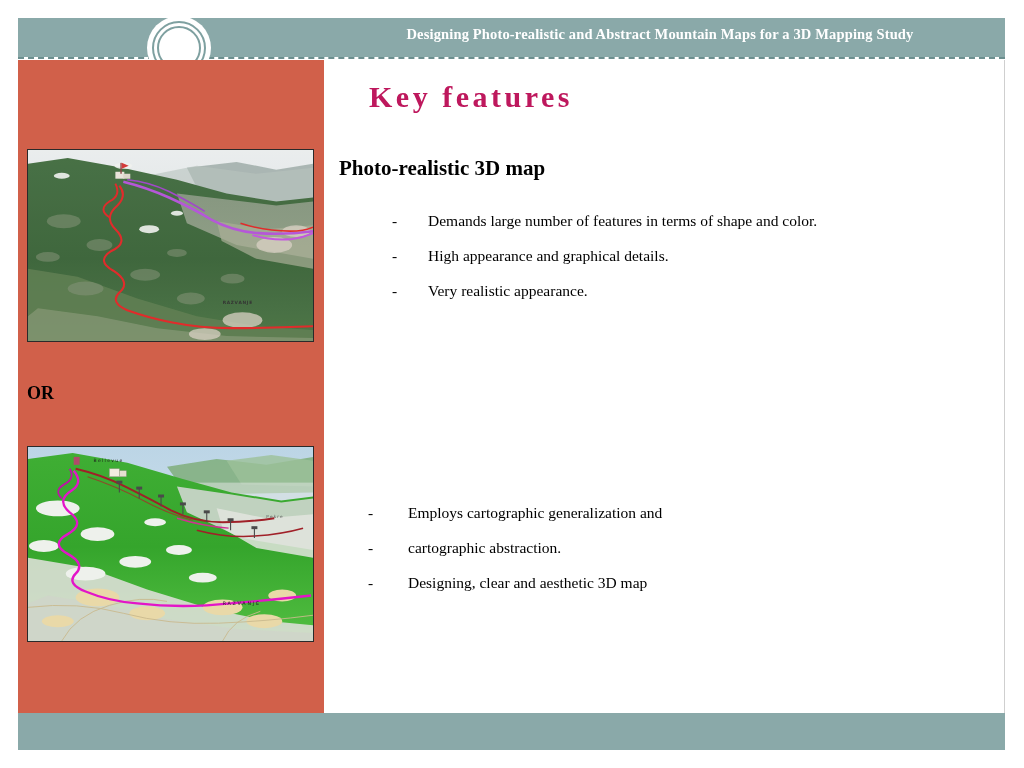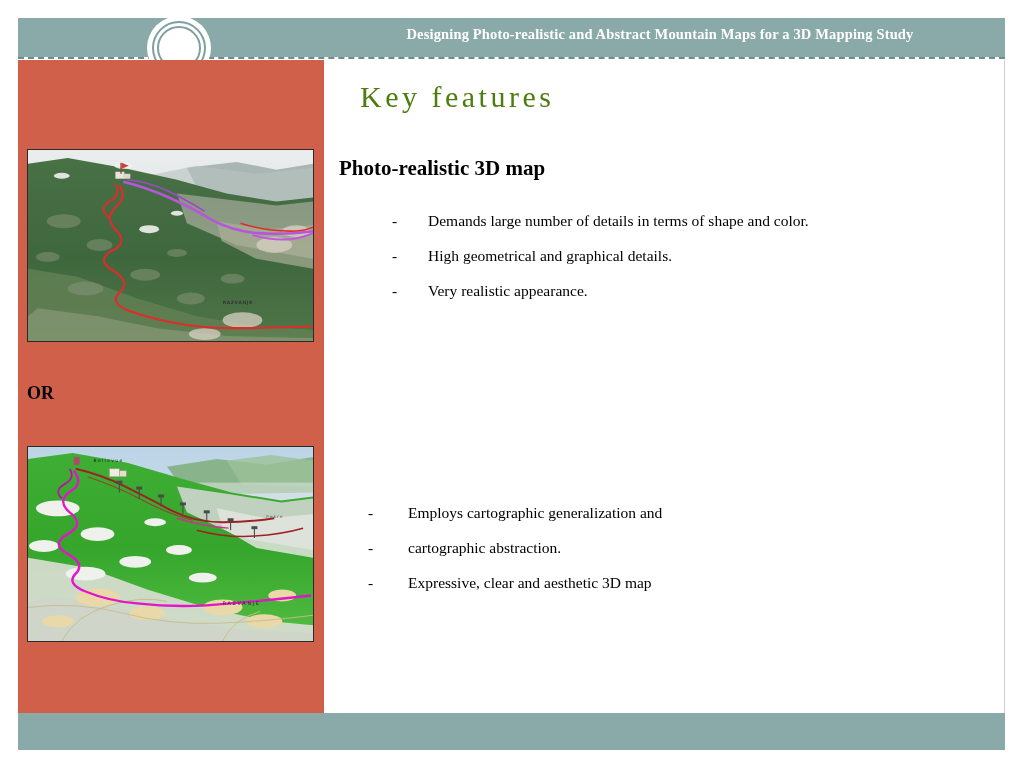--- a/index.html
+++ b/index.html
@@ -89,24 +89,24 @@
   .footer-bar {
     position: absolute;
     left: 18px; top: 713px;
     width: 987px; height: 37px;
     background: #8aa9a9;
   }
 
   
   .slide-title {
     position: absolute;
-    left: 360px; top: 80px;
-    color: #4d7c0f;
+    left: 369px; top: 80px;
+    color: #be185d;
     font-size: 30px;
-    font-weight: normal;
+    font-weight: bold;
     letter-spacing: 3.5px;
   }
 
   
   .section-heading {
     position: absolute;
     color: #000000;
     font-size: 21px;
     font-weight: bold;
   }
@@ -169,44 +169,44 @@
   <div class="content"></div>
 
   <div class="footer-bar"></div>
 
   <div class="slide-title">Key features</div>
 
   <div class="section-heading" id="heading-photo">Photo-realistic 3D map</div>
   <div class="bullet-list" id="bullets-photo">
     <div class="bullet-row">
       <span class="bullet-dash">-</span>
-      <span class="bullet-text">Demands large number of details in terms of shape and color.</span>
-    </div>
-    <div class="bullet-row">
-      <span class="bullet-dash">-</span>
-      <span class="bullet-text">High geometrical and graphical details.</span>
+      <span class="bullet-text">Demands large number of features in terms of shape and color.</span>
+    </div>
+    <div class="bullet-row">
+      <span class="bullet-dash">-</span>
+      <span class="bullet-text">High appearance and graphical details.</span>
     </div>
     <div class="bullet-row">
       <span class="bullet-dash">-</span>
       <span class="bullet-text">Very realistic appearance.</span>
     </div>
   </div>
 
   <div class="bullet-list" id="bullets-abstract">
     <div class="bullet-row">
       <span class="bullet-dash">-</span>
       <span class="bullet-text">Employs cartographic generalization and</span>
     </div>
     <div class="bullet-row">
       <span class="bullet-dash">-</span>
       <span class="bullet-text">cartographic abstraction.</span>
     </div>
     <div class="bullet-row">
       <span class="bullet-dash">-</span>
-      <span class="bullet-text">Expressive, clear and aesthetic 3D map</span>
+      <span class="bullet-text">Designing, clear and aesthetic 3D map</span>
     </div>
   </div>
 
   <div class="map-figure" id="map-photo">
     <svg viewBox="0 0 287 193" preserveAspectRatio="none">
       <defs>
         <linearGradient id="skyA" x1="0" y1="0" x2="0" y2="1">
           <stop offset="0" stop-color="#e9eced"></stop>
             <stop offset="1" stop-color="#cfd6d4"></stop>
         </linearGradient>

